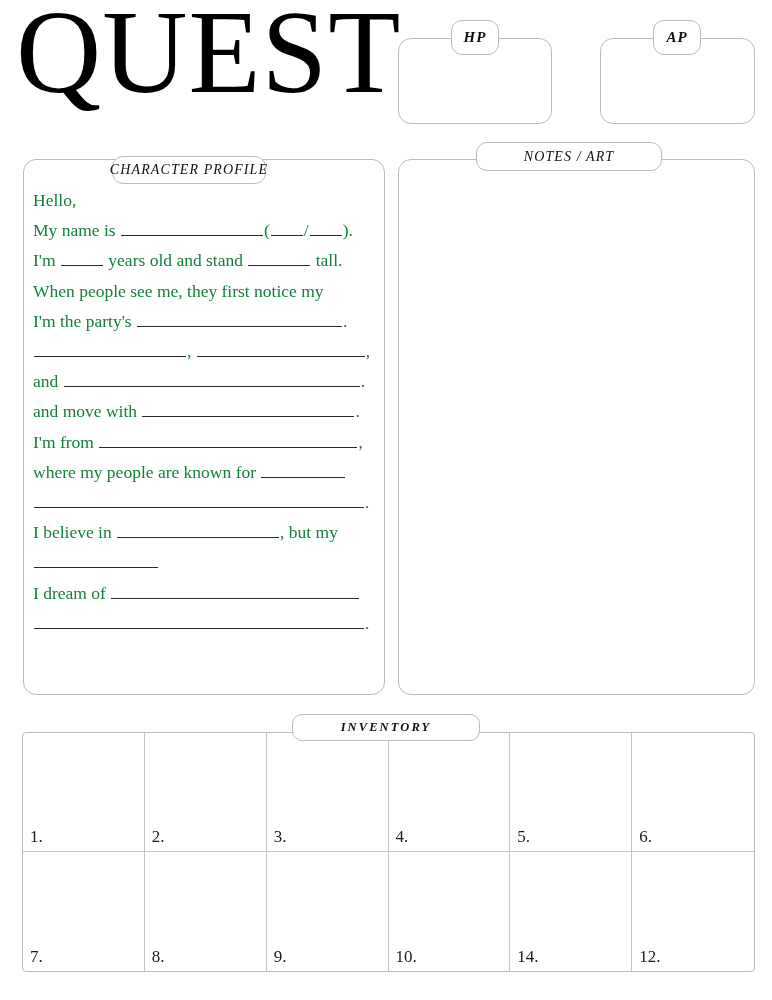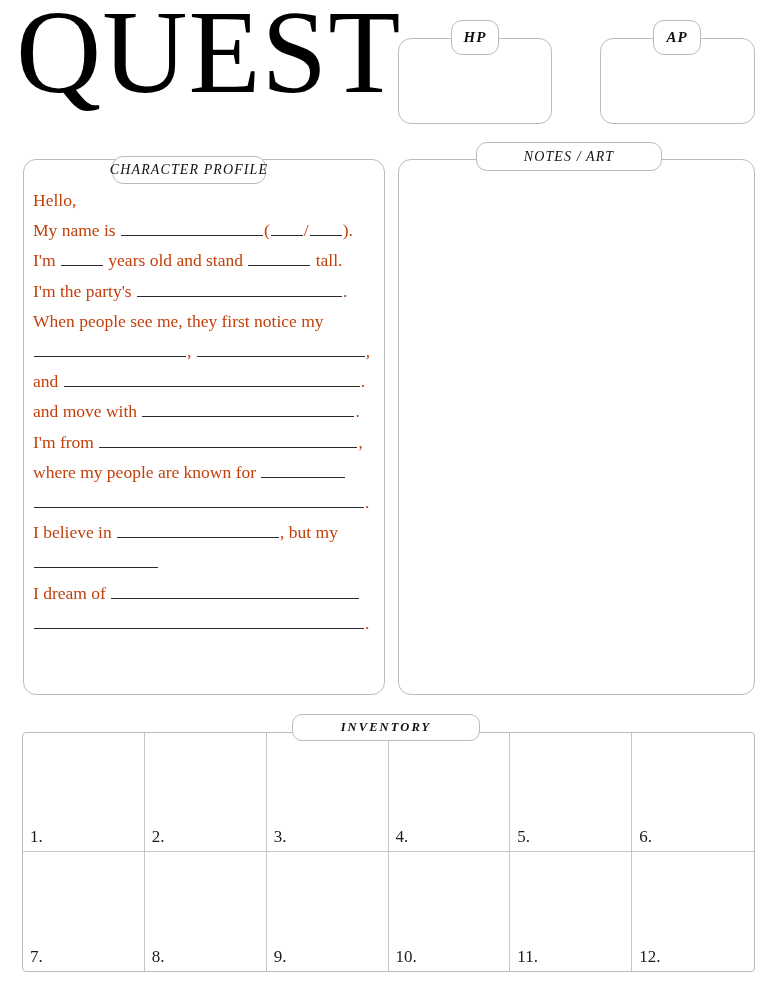--- a/index.html
+++ b/index.html
@@ -77,21 +77,21 @@
   #profile-panel { left: 23px;  top: 159px; width: 362px; height: 536px; }
   #profile-tab   { left: 112px; top: 156px; width: 154px; height: 28px; text-align: center; }
 
   .profile-body {
     position: absolute;
     left: 33px;
     top: 185px;
     width: 344px;
     font-size: 17.5px;
     line-height: 30.2px;
-    color: #c2410c;
+    color: #15803d;
     z-index: 3;
   }
   .pline { white-space: nowrap; }
   
   .blank {
     display: inline-block;
     border-bottom: 1.2px solid #2a2a2a;
     height: 0.82em;
     vertical-align: baseline;
     margin: 0 1px;
@@ -153,22 +153,22 @@
 </div>
 
 <div class="panel" id="profile-panel"></div>
 <div class="tab" id="profile-tab">
   <span class="tab-sm">CHARACTER PROFILE</span>
 </div>
 <div class="profile-body" id="profile-body">
     <div class="pline"><span>Hello,</span></div>
     <div class="pline"><span>My name is </span><span class="blank" style="width: 142px;"></span><span>(</span><span class="blank" style="width: 32px;"></span><span>/</span><span class="blank" style="width: 32px;"></span><span>).</span></div>
     <div class="pline"><span>I'm </span><span class="blank" style="width: 42px;"></span><span> years old and stand </span><span class="blank" style="width: 62px;"></span><span> tall.</span></div>
+    <div class="pline"><span>When people see me, they first notice my</span></div>
     <div class="pline"><span>I'm the party's </span><span class="blank" style="width: 205px;"></span><span>.</span></div>
-    <div class="pline"><span>When people see me, they first notice my</span></div>
     <div class="pline"><span class="blank" style="width: 152px;"></span><span>, </span><span class="blank" style="width: 168px;"></span><span>,</span></div>
     <div class="pline"><span>and </span><span class="blank" style="width: 296px;"></span><span>.</span></div>
     <div class="pline"><span>and move with </span><span class="blank" style="width: 212px;"></span><span>.</span></div>
     <div class="pline"><span>I'm from </span><span class="blank" style="width: 258px;"></span><span>,</span></div>
     <div class="pline"><span>where my people are known for </span><span class="blank" style="width: 84px;"></span></div>
     <div class="pline"><span class="blank" style="width: 330px;"></span><span>.</span></div>
     <div class="pline"><span>I believe in </span><span class="blank" style="width: 162px;"></span><span>, but my</span></div>
     <div class="pline"><span class="blank" style="width: 124px;"></span></div>
     <div class="pline"><span>I dream of </span><span class="blank" style="width: 248px;"></span></div>
     <div class="pline"><span class="blank" style="width: 330px;"></span><span>.</span></div>
@@ -207,18 +207,18 @@
     <div class="inv-cell row-last">
       <span class="inv-num">8.</span>
     </div>
     <div class="inv-cell row-last">
       <span class="inv-num">9.</span>
     </div>
     <div class="inv-cell row-last">
       <span class="inv-num">10.</span>
     </div>
     <div class="inv-cell row-last">
-      <span class="inv-num">11.</span>
+      <span class="inv-num">14.</span>
     </div>
     <div class="inv-cell col-last row-last">
       <span class="inv-num">12.</span>
     </div>
   </div>
 
 </body></html>

